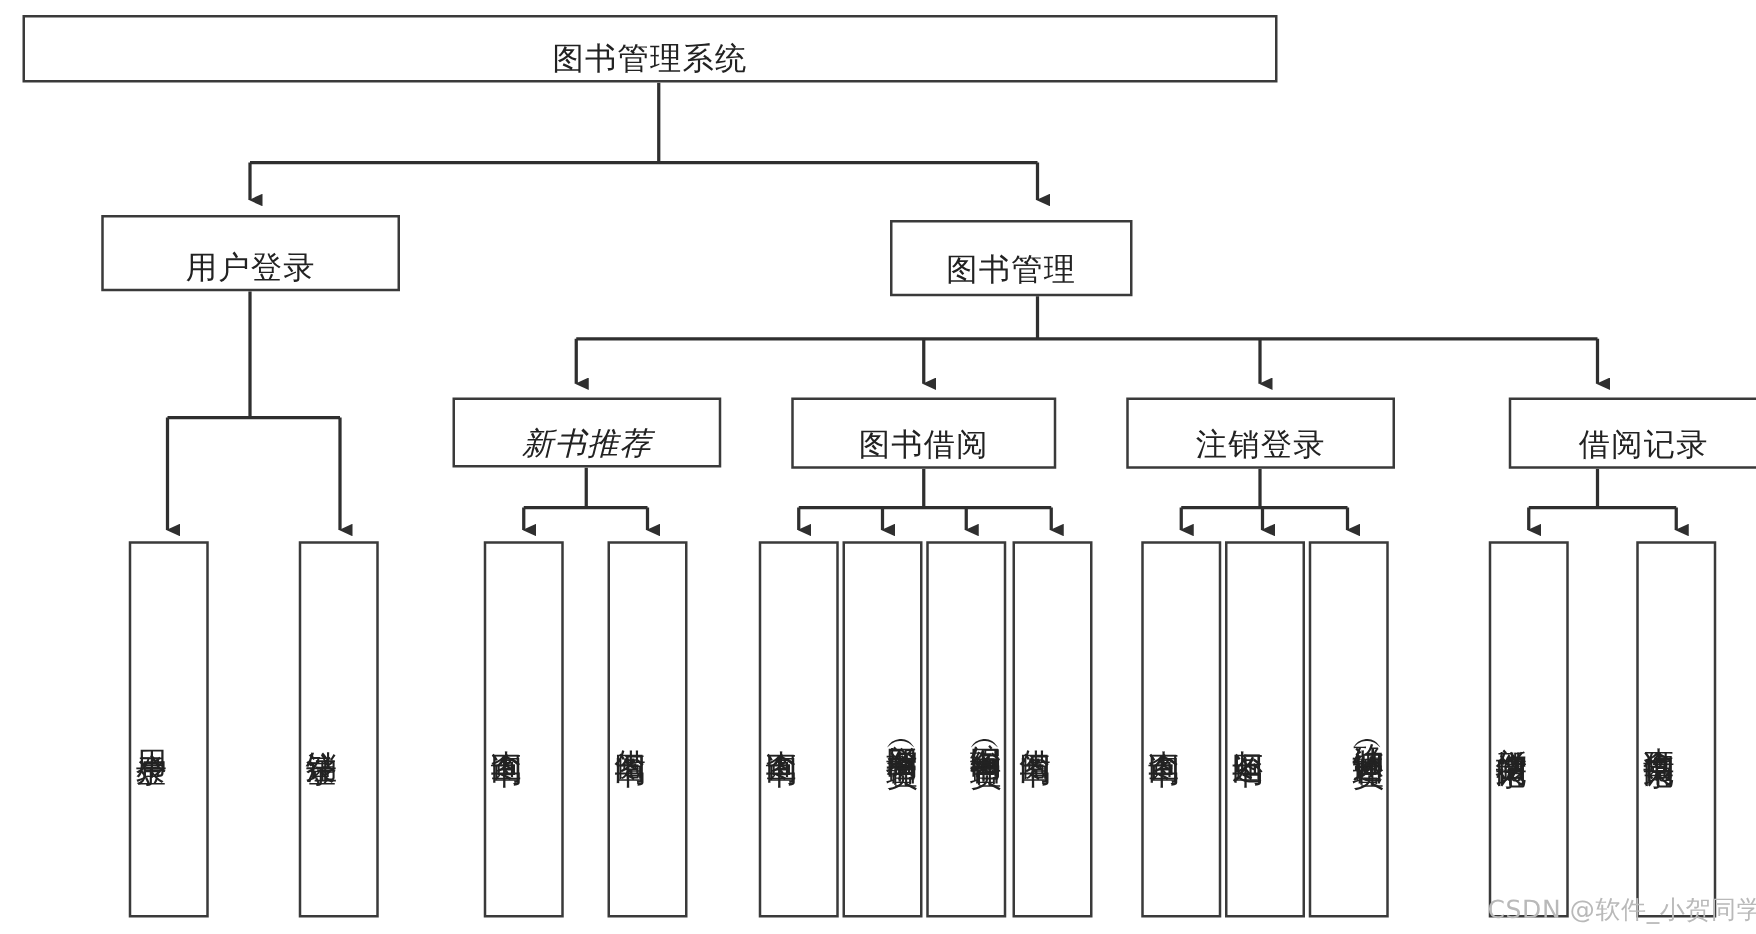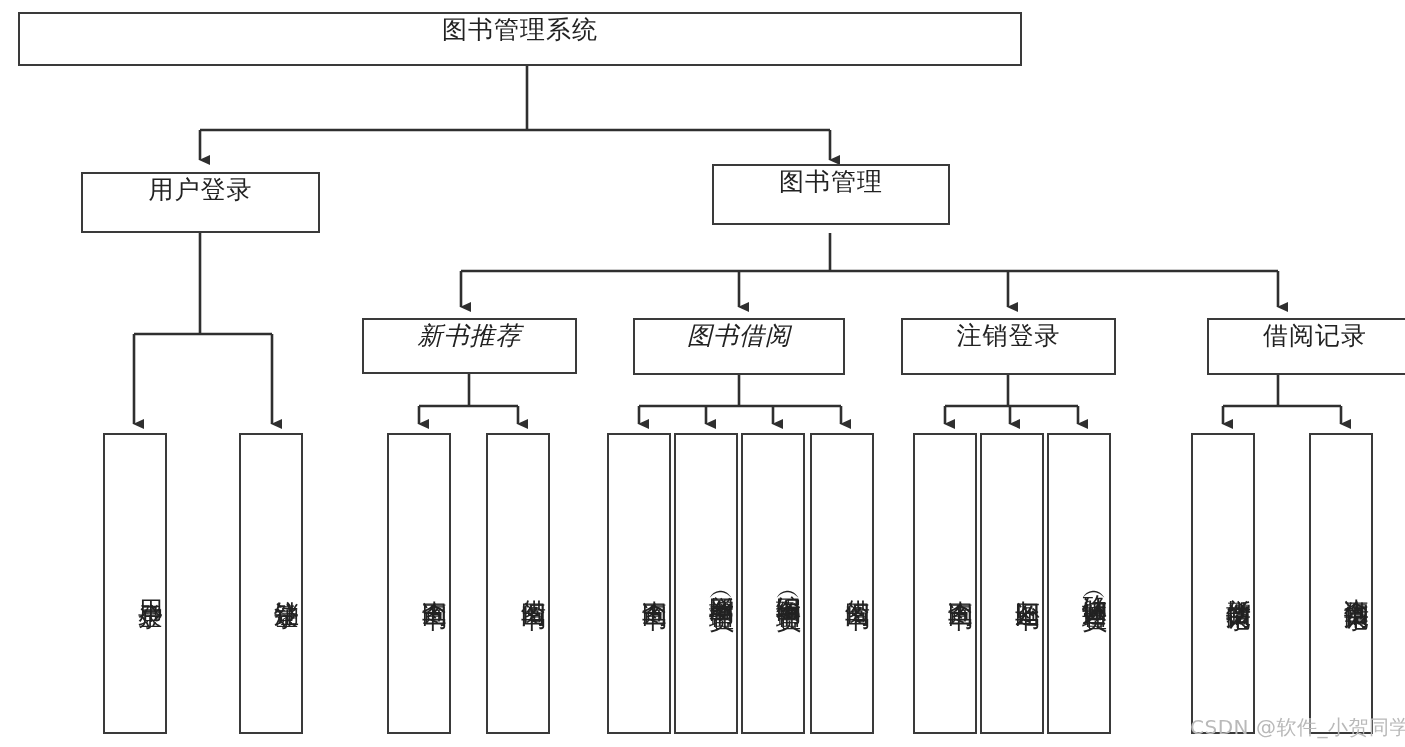--- a/index.html
+++ b/index.html
@@ -10,21 +10,21 @@
   }
   #diagram{position:absolute;left:0;top:0;width:1405px;height:747px;}
 
   .node{
     position:absolute;
     box-sizing:border-box;
     background:#ffffff;
     border:2.5px solid #3a3a3a;
     color:#222222;
     display:flex;
-    align-items:flex-start;
+    align-items:flex-end;
     justify-content:center;
     text-align:center;
   }
   .node-h{
     font-size:25px;
     line-height:1.15;
     letter-spacing:1px;
     padding:2px 6px;
   }
   .node-v{
@@ -104,28 +104,28 @@
     </g>
   </svg>
 
   <div class="node node-h" style="left:18px;top:12px;width:1004px;height:54px;">
     <span>图书管理系统</span>
   </div>
 
   <div class="node node-h" style="left:81px;top:172px;width:239px;height:61px;">
     <span>用户登录</span>
   </div>
-  <div class="node node-h" style="left:712px;top:164px;width:238px;height:61px;">
+  <div class="node node-h" style="left:712px;top:176px;width:194px;height:61px;font-family:Liberation Mono, monospace;">
     <span>图书管理</span>
   </div>
 
   <div class="node node-h" style="left:362px;top:318px;width:215px;height:56px;font-style:italic;">
     <span>新书推荐</span>
   </div>
-  <div class="node node-h" style="left:633px;top:318px;width:212px;height:57px;font-style:italic;">
+  <div class="node node-h" style="left:633px;top:318px;width:212px;height:57px;">
     <span>图书借阅</span>
   </div>
   <div class="node node-h" style="left:901px;top:318px;width:215px;height:57px;">
     <span>注销登录</span>
   </div>
   <div class="node node-h" style="left:1172px;top:318px;width:216px;height:57px;margin-left:35px;">
     <span>借阅记录</span>
   </div>
 
   <div class="node node-v" style="left:103px;top:433px;width:64px;height:301px;">

